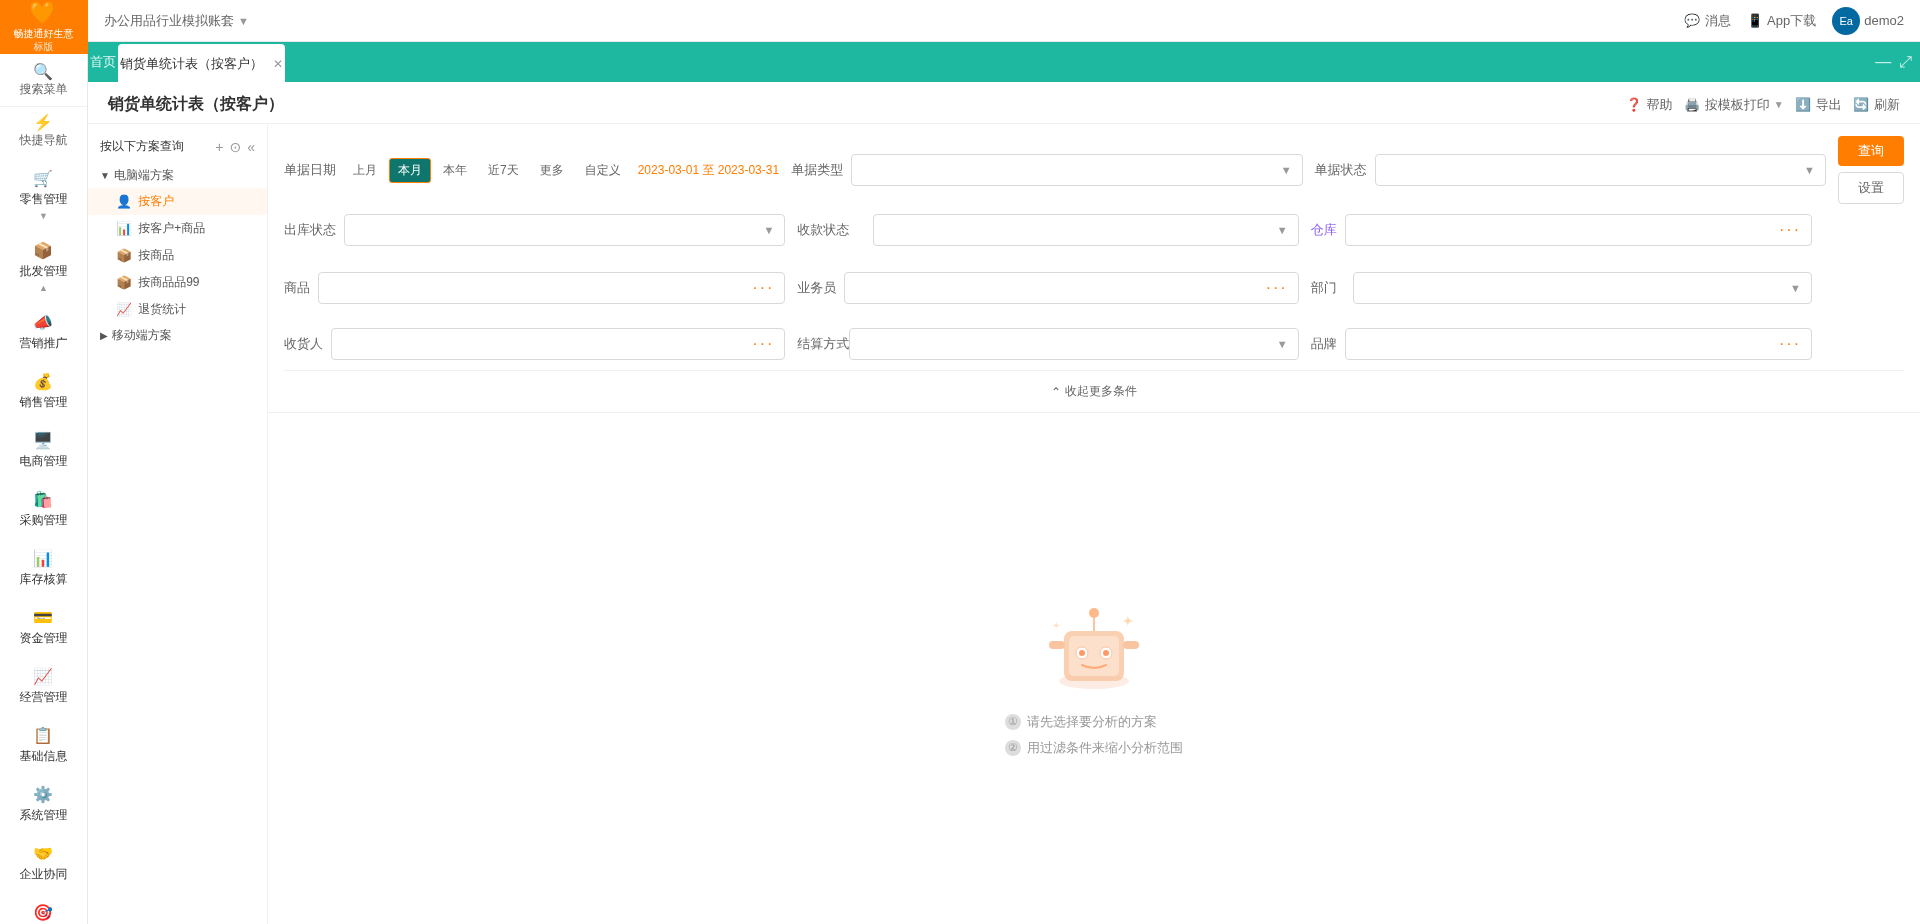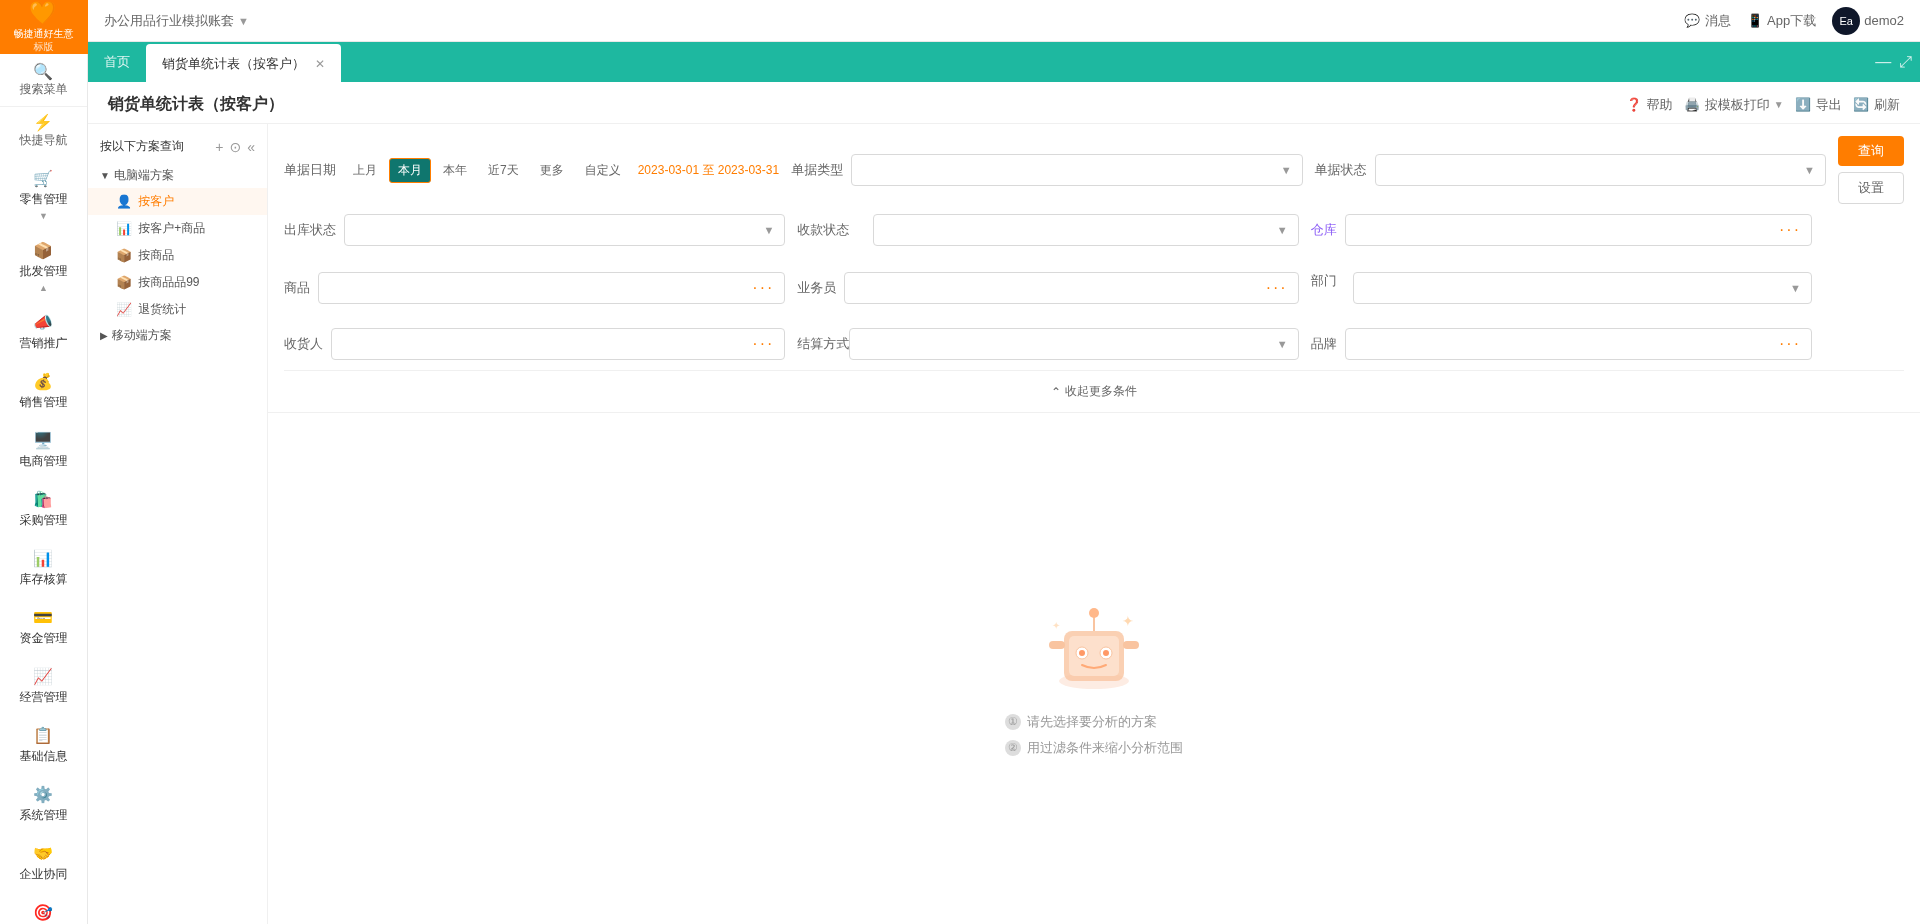--- a/index.html
+++ b/index.html
@@ -17,25 +17,25 @@
 
     
     .main { flex: 1; display: flex; flex-direction: column; overflow: hidden; }
 
     
     .top-header { height: 42px; background: #fff; border-bottom: 1px solid #e8e8e8; display: flex; align-items: center; padding: 0 16px; justify-content: space-between; }
     .header-left { display: flex; align-items: center; gap: 8px; color: #666; font-size: 13px; }
     .header-dropdown { display: flex; align-items: center; gap: 4px; cursor: pointer; }
     .header-right { display: flex; align-items: center; gap: 16px; color: #666; font-size: 13px; }
     .header-right-item { display: flex; align-items: center; gap: 4px; cursor: pointer; }
-    .avatar { width: 28px; height: 28px; border-radius: 50%; background: #0f172a; display: flex; align-items: center; justify-content: center; color: #fff; font-size: 11px; }
+    .avatar { width: 28px; height: 28px; border-radius: 50%; background: #0369a1; display: flex; align-items: center; justify-content: center; color: #fff; font-size: 11px; }
 
     
     .tab-bar { height: 40px; background: #1eb8a0; display: flex; align-items: center; padding: 0 0; }
-    .tab-item { height: 40px; padding: 0 16px; display: flex; align-items: center; gap: 6px; cursor: pointer; color: rgba(255,255,255,0.85); font-size: 13px; }
+    .tab-item { height: 40px; padding: 0 2px; display: flex; align-items: center; gap: 6px; cursor: pointer; color: rgba(255,255,255,0.85); font-size: 13px; }
     .tab-item.home { background: transparent; }
     .tab-item.active { background: #fff; color: #333; border-radius: 4px 4px 0 0; margin-top: 4px; }
     .tab-close { font-size: 12px; color: #999; cursor: pointer; margin-left: 4px; }
     .tab-bar-actions { margin-left: auto; display: flex; align-items: center; padding-right: 8px; gap: 8px; }
     .tab-action-btn { color: rgba(255,255,255,0.8); cursor: pointer; font-size: 16px; }
 
     
     .page-content { flex: 1; background: #fff; overflow: auto; padding: 0; display: flex; flex-direction: column; }
 
     
@@ -337,21 +337,21 @@
                 <span class="select-dots">···</span>
               </div>
             </div>
             <div style="flex:1;display:flex;align-items:center;gap:8px">
               <span style="color:#666;font-size:13px;white-space:nowrap">业务员</span>
               <div class="filter-select" style="flex:1">
                 <span class="placeholder"></span>
                 <span class="select-dots">···</span>
               </div>
             </div>
-            <div style="flex:1;display:flex;align-items:flex-start;gap:16px">
+            <div style="flex:1;display:flex;align-items:center;gap:16px">
               <span style="color:#666;font-size:13px;white-space:nowrap">部门</span>
               <div class="filter-select" style="flex:1">
                 <span class="placeholder"></span>
                 <span class="select-arrow">▼</span>
               </div>
             </div>
             <div style="width:80px"></div>
           </div>
 
           <div style="display:flex;gap:12px;margin-bottom:10px">

